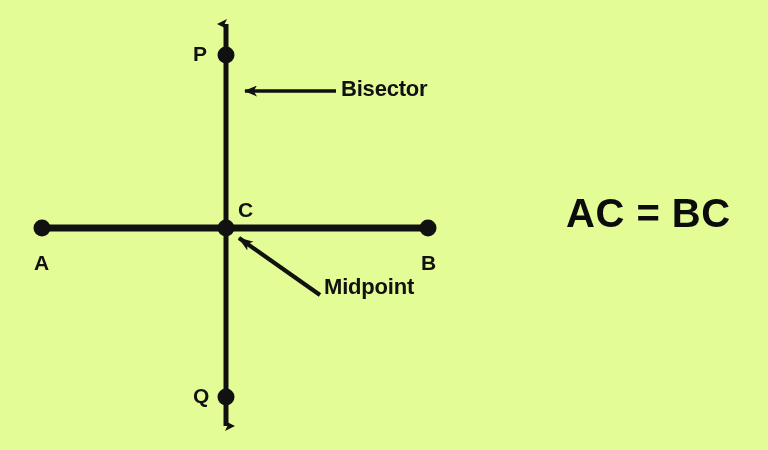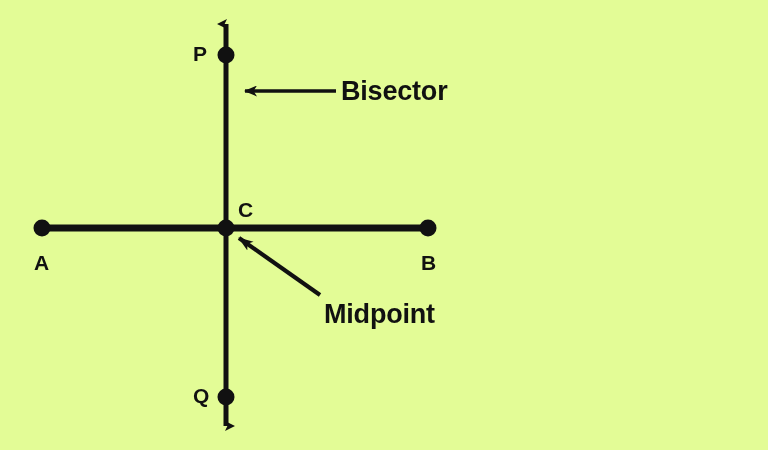--- a/index.html
+++ b/index.html
@@ -28,21 +28,21 @@
   .lbl {
     position: absolute;
     font-family: "Liberation Sans", sans-serif;
     font-weight: bold;
     color: #111111;
     white-space: nowrap;
     line-height: 1;
     letter-spacing: -0.2px;
   }
   .pt-lbl { font-size: 21px; }
-  .ann-lbl { font-size: 27px; }
+  .ann-lbl { font-size: 22px; }
   #eq-text {
     position: absolute;
     font-family: "Liberation Sans", sans-serif;
     font-weight: bold;
     font-size: 40px;
     color: #0c0c0c;
     white-space: nowrap;
     letter-spacing: 0.5px;
     line-height: 1;
   }
@@ -91,17 +91,18 @@
     <line x1="320" y1="295" x2="239" y2="238" stroke="#111111" stroke-width="4.2" marker-end="url(#arrowMid)"></line>
   </svg>
 
   <div class="lbl pt-lbl" style="left:193px; top:43px;">P</div>
   <div class="lbl pt-lbl" style="left:34px; top:252px;">A</div>
   <div class="lbl pt-lbl" style="left:238px; top:199px;">C</div>
   <div class="lbl pt-lbl" style="left:421px; top:252px;">B</div>
   <div class="lbl pt-lbl" style="left:193px; top:385px;">Q</div>
 
   <div class="lbl ann-lbl" style="left:341px; top:78px;">Bisector</div>
-  <div class="lbl ann-lbl" style="left:324px; top:301px;">Midpoint</div>
+  <div class="lbl ann-lbl" style="left:324px; top:276px;">Midpoint</div>
 
+  <div id="eq-text" style="left:566px; top:193px;">AC = BC</div>
 
 
 </div>
 
 </body></html>

